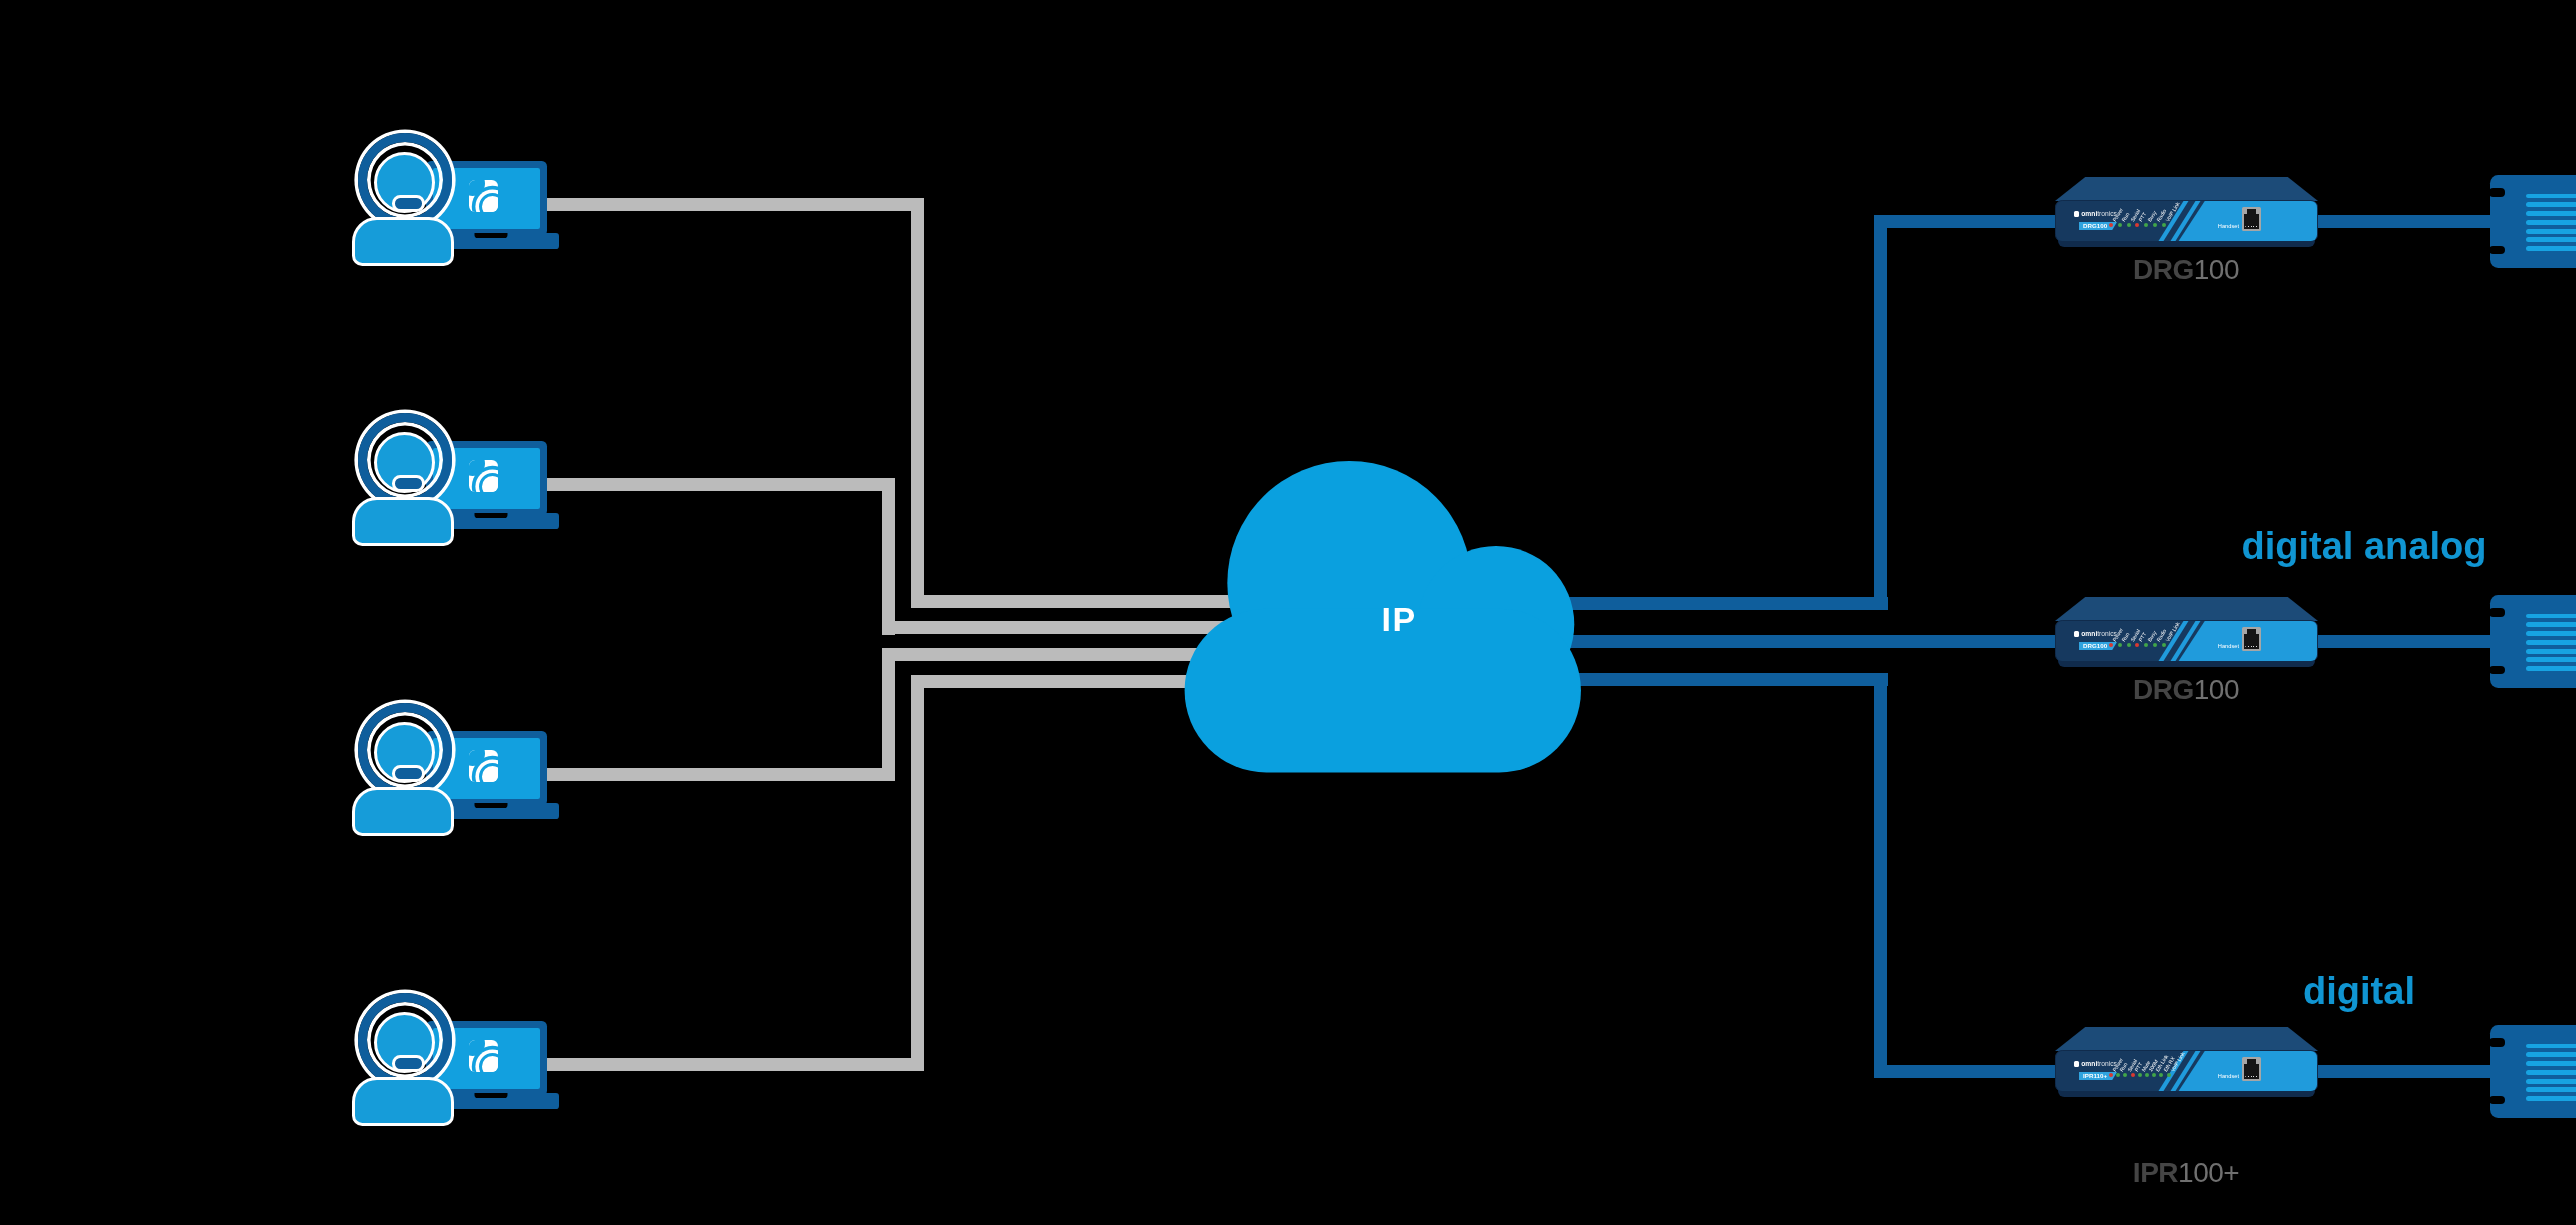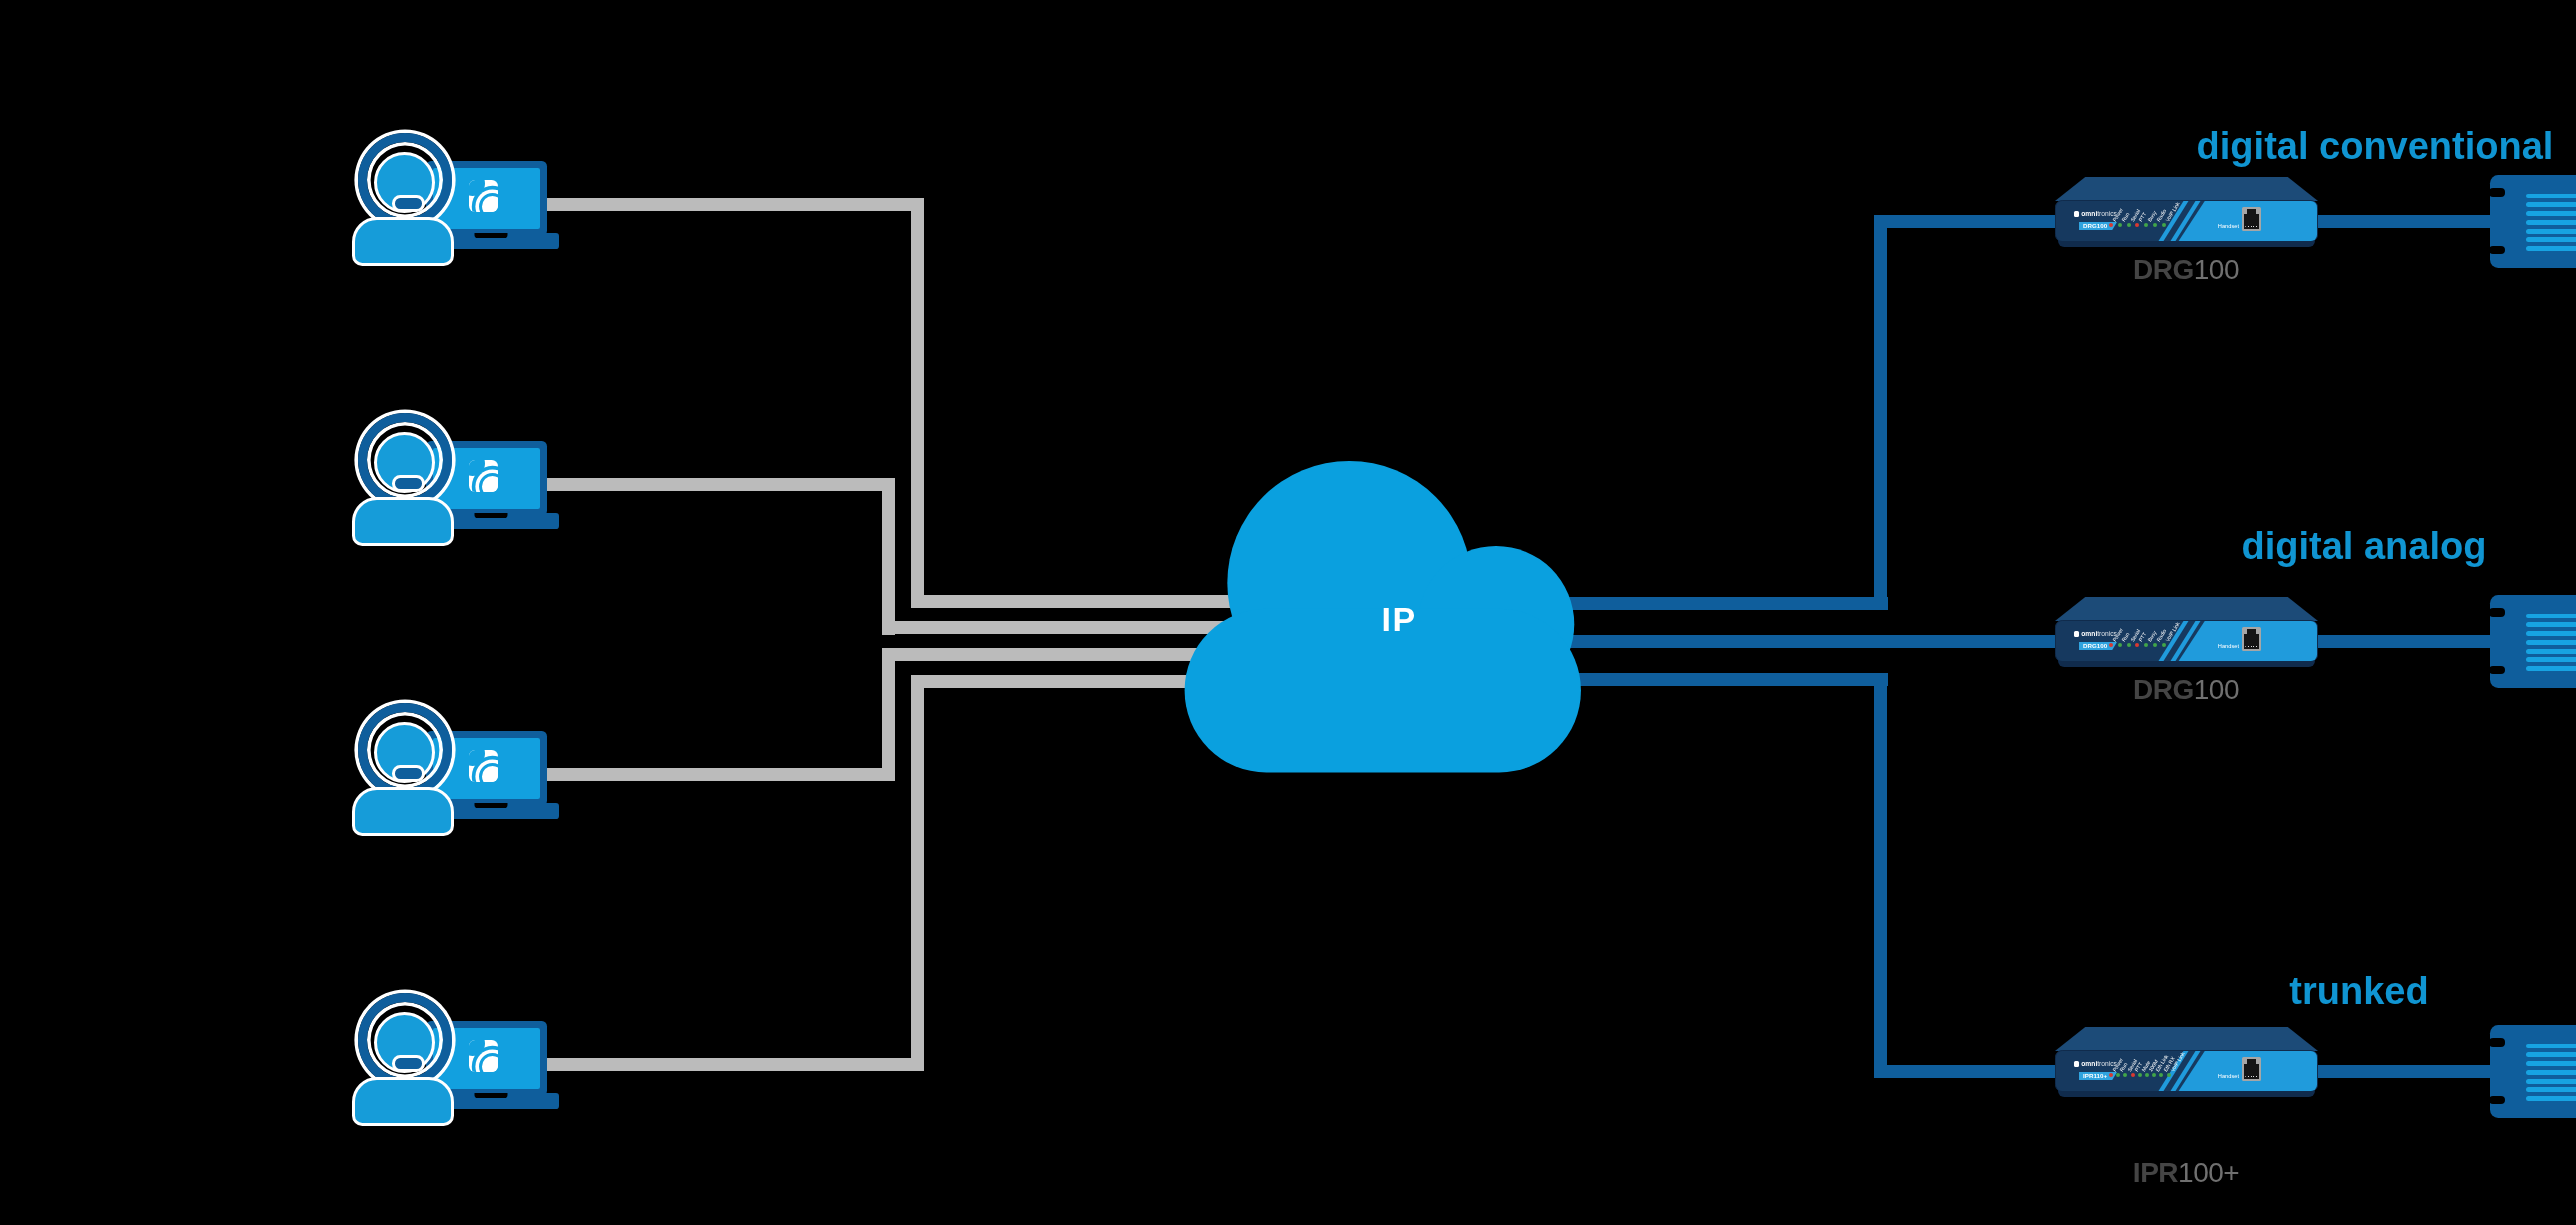--- a/index.html
+++ b/index.html
@@ -171,21 +171,20 @@
   <div class="dsp-laptop-frame"></div>
   <div class="dsp-laptop-screen"></div>
   <div class="dsp-logo"></div>
   <div class="dsp-base"></div>
   <div class="dsp-headset"></div>
   <div class="dsp-head"></div>
   <div class="dsp-body"></div>
   <div class="dsp-mic"></div>
 </div>
 
-  <div class="sys-label" style="left:2375px;top:127px">digital conventional</div>
   <div class="gateway" style="left:2055px;top:177px">
     <div class="gw-roof"></div>
     <div class="gw-shadow"></div>
     <div class="gw-front">
       <div class="gw-panel-light"></div>
       <div class="gw-stripe" style="left:115px"></div>
       <div class="gw-stripe" style="left:127px"></div>
       <div class="gw-logo">
         <span class="gw-logo-mark"></span>
         <span class="gw-logo-text"><b>omni</b><span>tronics</span></span>
@@ -277,21 +276,21 @@
   <div class="rp-bar" style="top:18.5px"></div>
   <div class="rp-bar" style="top:27px"></div>
   <div class="rp-bar" style="top:36px"></div>
   <div class="rp-bar" style="top:45px"></div>
   <div class="rp-bar" style="top:54px"></div>
   <div class="rp-bar" style="top:62px"></div>
   <div class="rp-bar" style="top:71px"></div>
 
 </div>
 
-  <div class="sys-label" style="left:2359px;top:972px">trunked</div>
+  <div class="sys-label" style="left:2359px;top:972px">digital</div>
   <div class="gateway" style="left:2055px;top:1027px">
     <div class="gw-roof"></div>
     <div class="gw-shadow"></div>
     <div class="gw-front">
       <div class="gw-panel-light"></div>
       <div class="gw-stripe" style="left:115px"></div>
       <div class="gw-stripe" style="left:127px"></div>
       <div class="gw-logo">
         <span class="gw-logo-mark"></span>
         <span class="gw-logo-text"><b>omni</b><span>tronics</span></span>

